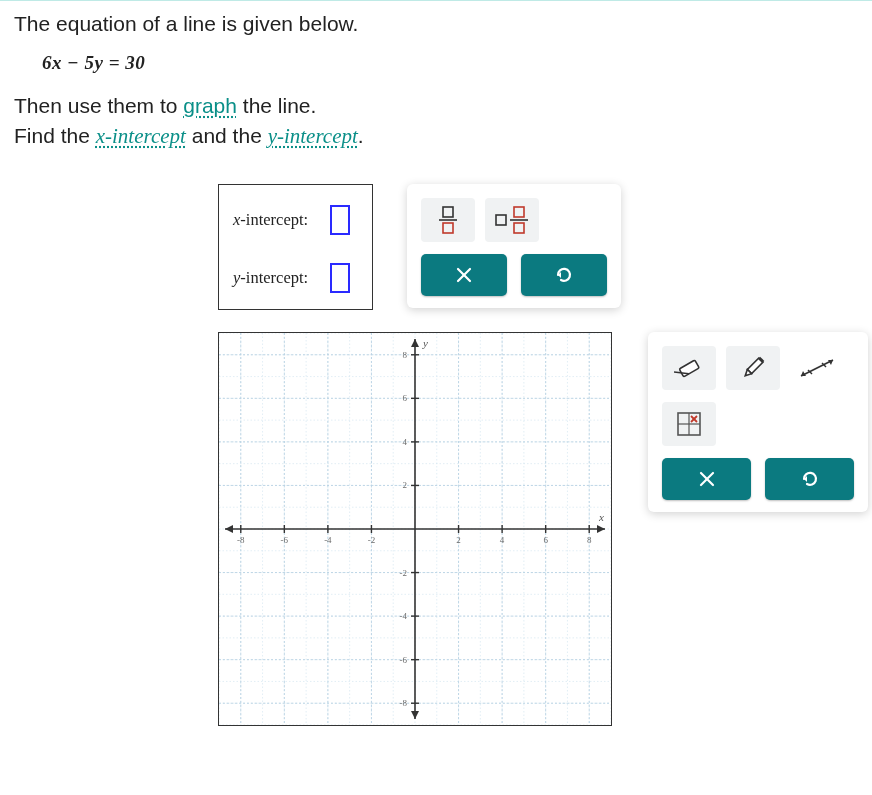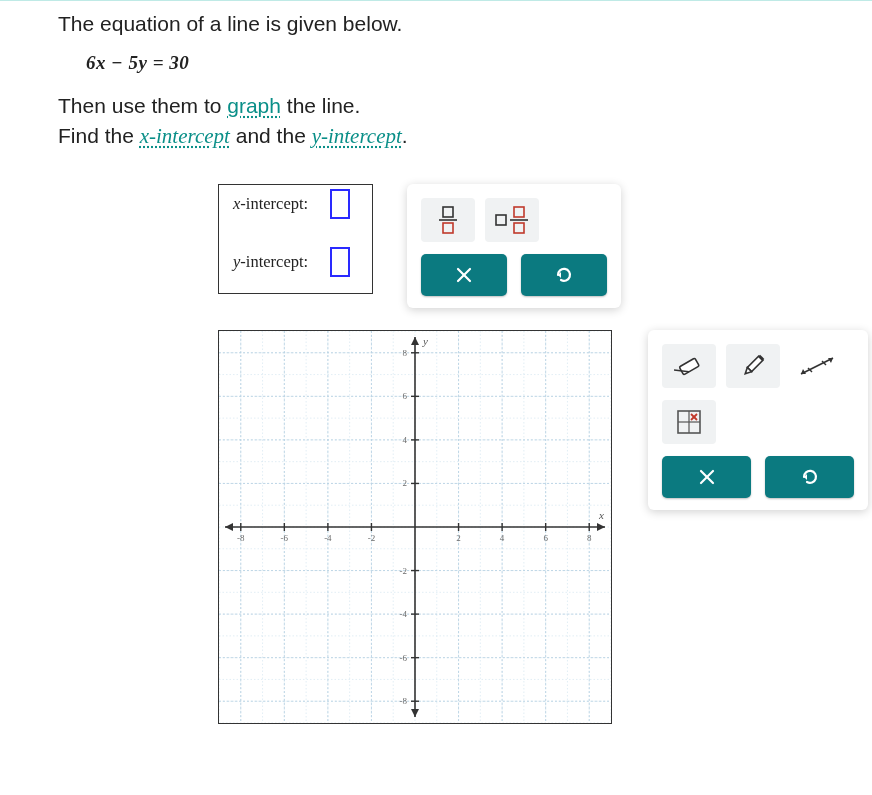--- a/index.html
+++ b/index.html
@@ -12,21 +12,20 @@
     width: 872px;
   }
   .rule-top {
     border-top: 1px solid #bfeae6;
     margin: 0 0 8px 0;
   }
   .problem {
     padding: 0 14px 14px 14px;
     font-size: 21px;
     line-height: 1.45;
-    margin-left: 44px;
   }
   .eqn {
     font-family: "Times New Roman", Times, serif;
     font-style: italic;
     font-size: 19px;
     margin: 10px 0 14px 28px;
     letter-spacing: 0.5px;
     font-weight: bold;
   }
   .glossary {
@@ -38,21 +37,21 @@
   .serif-it { font-family: "Times New Roman", serif; font-style: italic; }
   .row-top {
     display: flex;
     align-items: flex-start;
     gap: 34px;
     margin-top: 18px;
     margin-left: 218px;
   }
   .intercepts-box {
     border: 1.5px solid #333;
-    padding: 4px 22px 16px 14px;
+    padding: 20px 22px 16px 14px;
     display: grid;
     grid-template-columns: auto auto;
     row-gap: 28px;
     column-gap: 22px;
     align-items: center;
     background: #fff;
   }
   .ilabel {
     font-family: "Times New Roman", serif;
     font-size: 16.5px;

